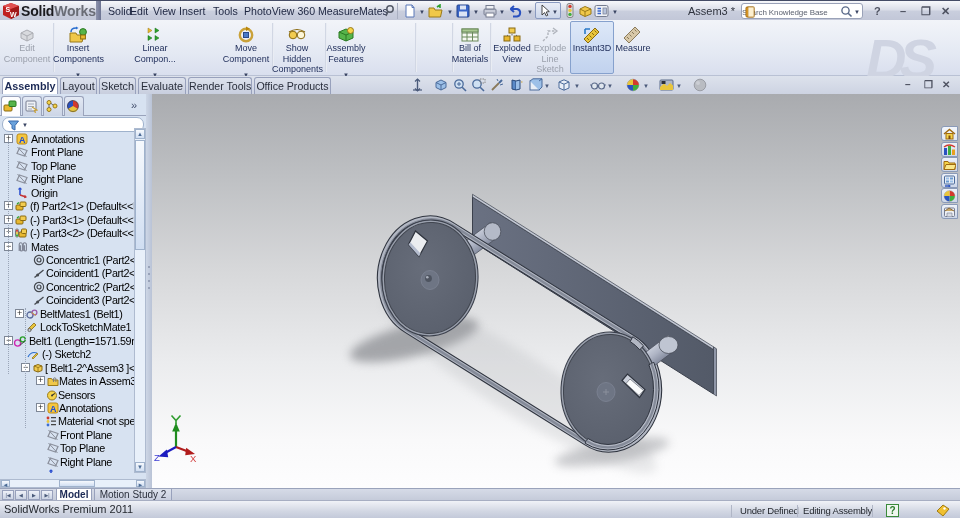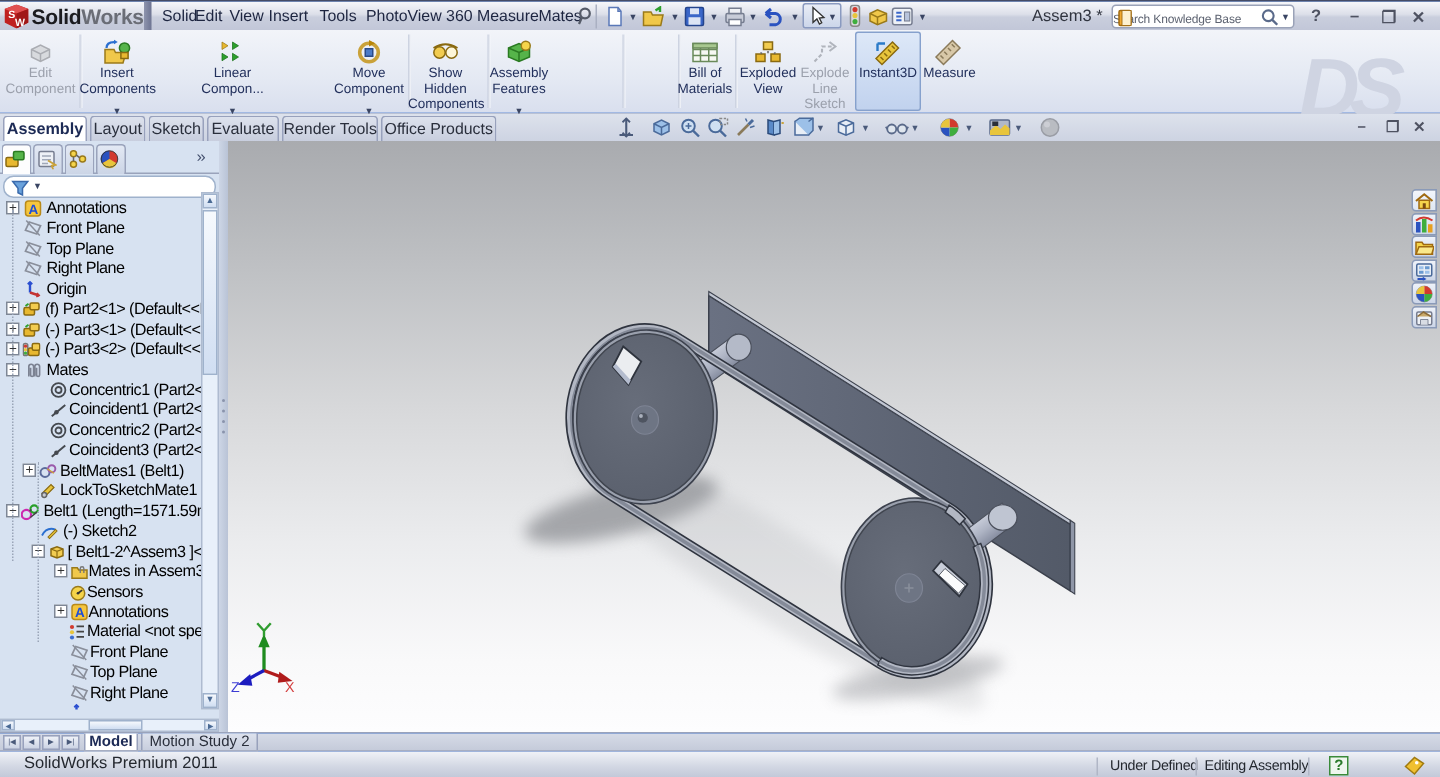--- a/index.html
+++ b/index.html
@@ -776,21 +776,21 @@
   </div>
   <div id="btabs">
     <div style="left:2px;top:1px;width:12px;height:10px;background:linear-gradient(#eef1f8,#ccd4e4);border:1px solid #98a1bc;font-size:5px;line-height:9px;text-align:center;color:#4a5a7a">|◀</div>
       <div style="left:15px;top:1px;width:12px;height:10px;background:linear-gradient(#eef1f8,#ccd4e4);border:1px solid #98a1bc;font-size:5px;line-height:9px;text-align:center;color:#4a5a7a">◀</div>
       <div style="left:28px;top:1px;width:12px;height:10px;background:linear-gradient(#eef1f8,#ccd4e4);border:1px solid #98a1bc;font-size:5px;line-height:9px;text-align:center;color:#4a5a7a">▶</div>
       <div style="left:41px;top:1px;width:12px;height:10px;background:linear-gradient(#eef1f8,#ccd4e4);border:1px solid #98a1bc;font-size:5px;line-height:9px;text-align:center;color:#4a5a7a">▶|</div>
     <div class="btab" style="left:56px;width:36px;background:#fff;font-weight:bold;color:#1c2a55;">Model</div>
     <div class="btab" style="left:94px;width:78px;background:linear-gradient(#dde2ed,#c8cede);color:#2a2f3c;">Motion Study 2</div>
   </div>
   <div id="statusbar">
-    <div style="left:4px;margin-left:12px;">SolidWorks Premium 2011</div>
+    <div style="left:4px;">SolidWorks Premium 2011</div>
     <div style="left:731px;top:4px;width:1px;height:12px;background:#b0b6c6"></div>
     <div style="left:740px;top:3.5px;font-size:9.5px;letter-spacing:-0.2px">Under Defined</div>
     <div style="left:797px;top:4px;width:1px;height:12px;background:#b0b6c6"></div>
     <div style="left:803px;top:3.5px;font-size:9.5px;letter-spacing:-0.2px">Editing Assembly</div>
     <div style="left:872px;top:4px;width:1px;height:12px;background:#b0b6c6"></div>
     <div style="left:886px;top:3px;width:13px;height:13px;background:#eef6ee;border:1px solid #3a8a3a;font-size:10px;line-height:12px;text-align:center;color:#2a7a2a;font-weight:bold">?</div>
     <svg style="left:936px;top:3px" width="14" height="13" viewBox="0 0 14 13">
         <path d="M1 7 L7 1 L13 5 L7 12 Z" fill="#f0c030" stroke="#a07a10"></path>
         <circle cx="8.5" cy="4.5" r="1.2" fill="#fff"></circle>
       </svg>

